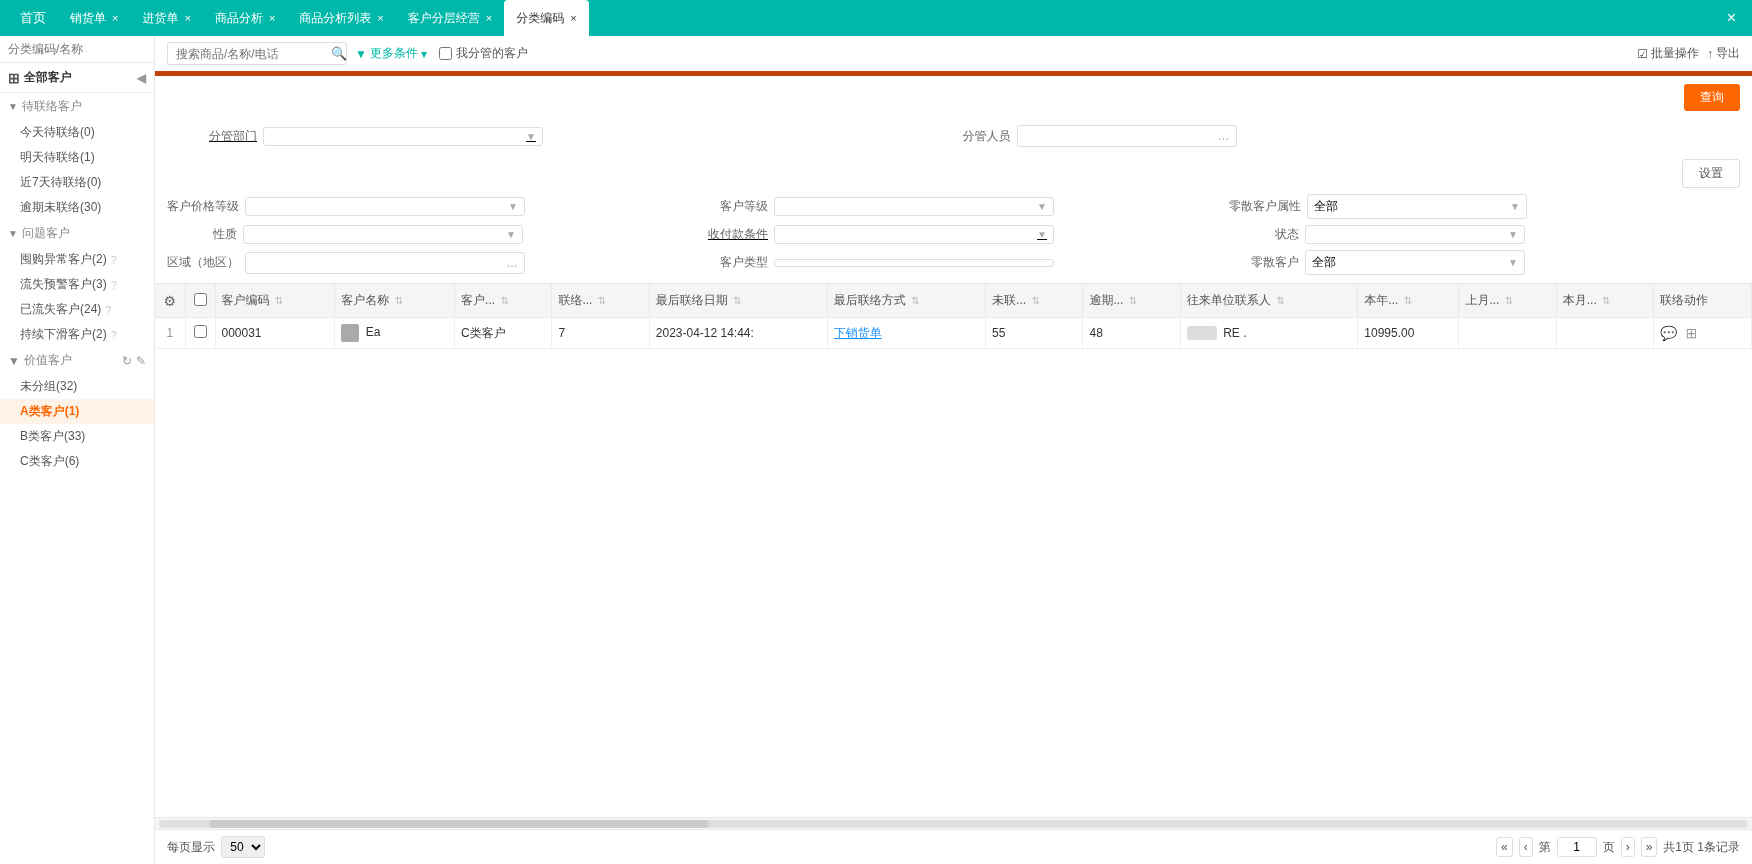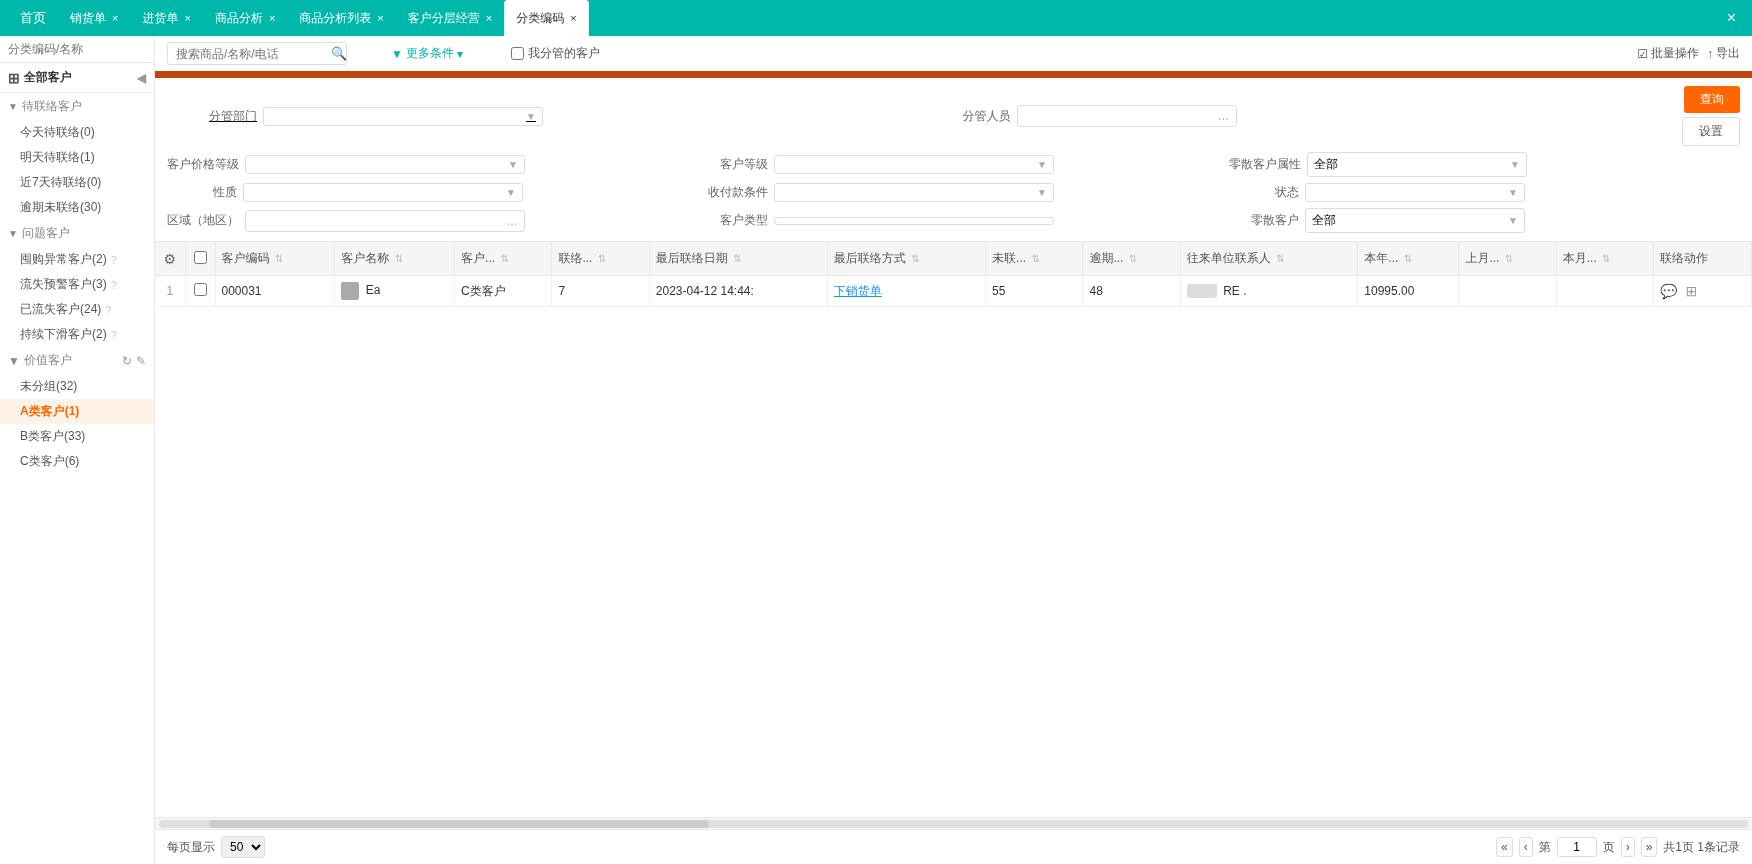--- a/index.html
+++ b/index.html
@@ -58,23 +58,22 @@
       display: flex; align-items: center; padding: 5px 8px; color: #888; font-size: 11px;
     }
     .sidebar-value-header .arrow { margin-right: 4px; }
     .sidebar-value-header .action-icons { margin-left: auto; display: flex; gap: 4px; }
 
     
     .content { flex: 1; display: flex; flex-direction: column; overflow: hidden; background: #fff; }
 
     
     .filter-bar {
-      display: flex; align-items: center; padding: 6px 12px; border-bottom: 7px solid #c2410c;
+      display: flex; align-items: center; padding: 6px 12px; border-bottom: 5px solid #c2410c;
       background: #fff;
-      gap: 36px;
     }
     .filter-search {
       display: flex; align-items: center; border: 1px solid #ddd; border-radius: 3px;
       padding: 3px 8px; width: 180px;
     }
     .filter-search input { border: none; outline: none; flex: 1; font-size: 12px; }
     .filter-search .search-icon { color: #00b8a9; font-size: 13px; cursor: pointer; }
     .filter-more {
       margin-left: 8px; color: #00b8a9; cursor: pointer; display: flex; align-items: center; gap: 3px;
     }
@@ -304,21 +303,21 @@
             <span class="arrow">▼</span>
           </div>
         </div>
         <div class="filter-field" style="margin-left:20px;">
           <span class="filter-label">分管人员</span>
           <div class="filter-select" style="max-width:220px;">
             <span></span>
             <span class="filter-dots">…</span>
           </div>
         </div>
-        <div class="query-actions" style="margin-left:auto;">
+        <div class="query-actions" style="margin-left:auto;gap:44px;">
           <button class="btn-query">查询</button>
           <button class="btn-setting">设置</button>
         </div>
       </div>
       <div class="filter-row">
         <div class="filter-field">
           <span class="filter-label">客户价格等级</span>
           <div class="filter-select" style="max-width:280px;">
             <span></span>
             <span class="arrow">▼</span>
@@ -340,21 +339,21 @@
         </div>
       </div>
       <div class="filter-row">
         <div class="filter-field">
           <span class="filter-label">性质</span>
           <div class="filter-select" style="max-width:280px;">
             <span></span>
             <span class="arrow">▼</span>
           </div>
         </div>
-        <div class="filter-field" style="margin-left:20px;">
+        <div class="filter-field" style="margin-left:20px;text-decoration:underline;">
           <span class="filter-label">收付款条件</span>
           <div class="filter-select" style="max-width:280px;">
             <span></span>
             <span class="arrow">▼</span>
           </div>
         </div>
         <div class="filter-field" style="margin-left:20px;">
           <span class="filter-label">状态</span>
           <div class="filter-select" style="max-width:220px;">
             <span></span>
@@ -486,21 +485,21 @@
 
     <div class="scroll-bar-area">
       <div class="scroll-track">
         <div class="scroll-thumb"></div>
       </div>
     </div>
 
     <div class="table-footer">
       <div class="footer-left">
         <span>每页显示</span>
-        <select style="border:1px solid #ddd;border-radius:3px;padding:2px 4px;">
+        <select style="border:1px solid #ddd;border-radius:3px;padding:2px 4px;text-align:center;">
           <option>50</option>
         </select>
       </div>
       <div class="footer-right">
         <button class="page-btn">«</button>
         <button class="page-btn">‹</button>
         <span>第</span>
         <input type="text" class="page-input" value="1" style="">
         <span>页</span>
         <button class="page-btn">›</button>

